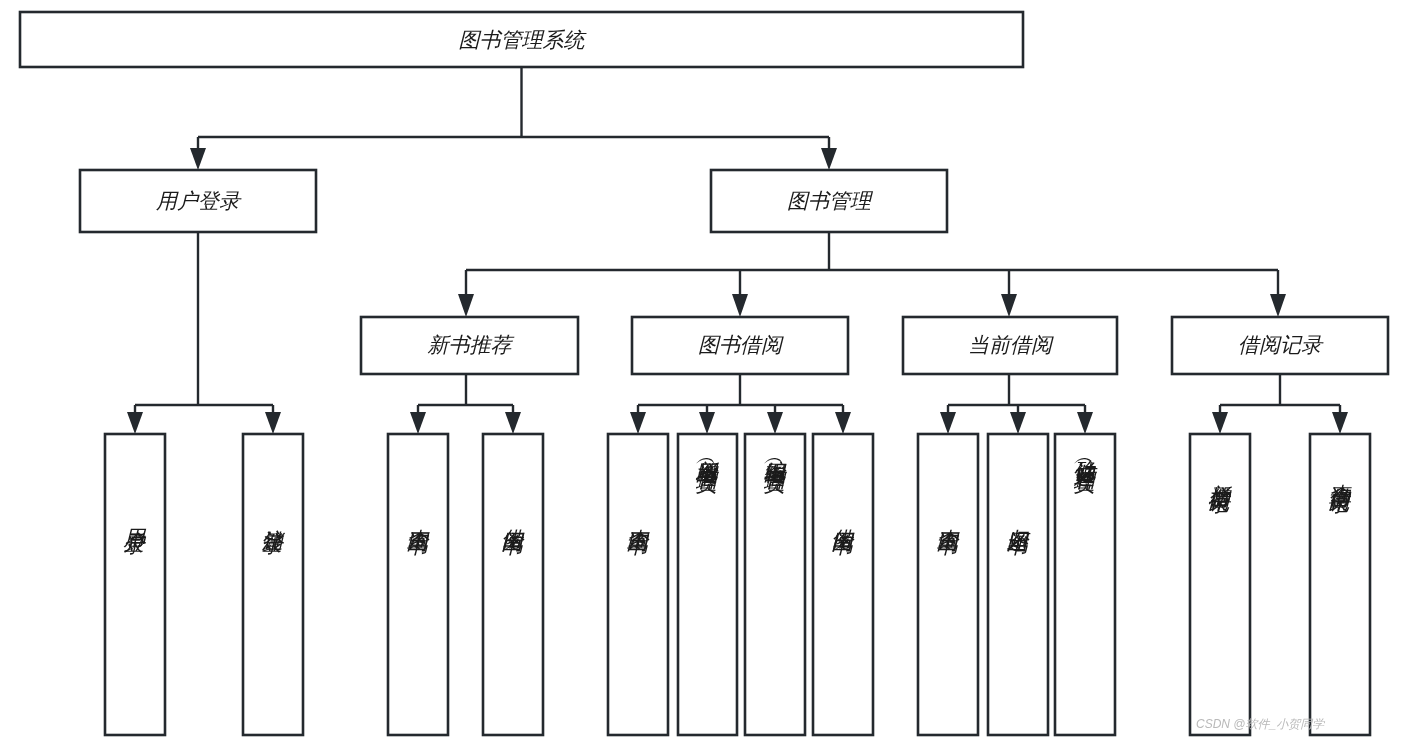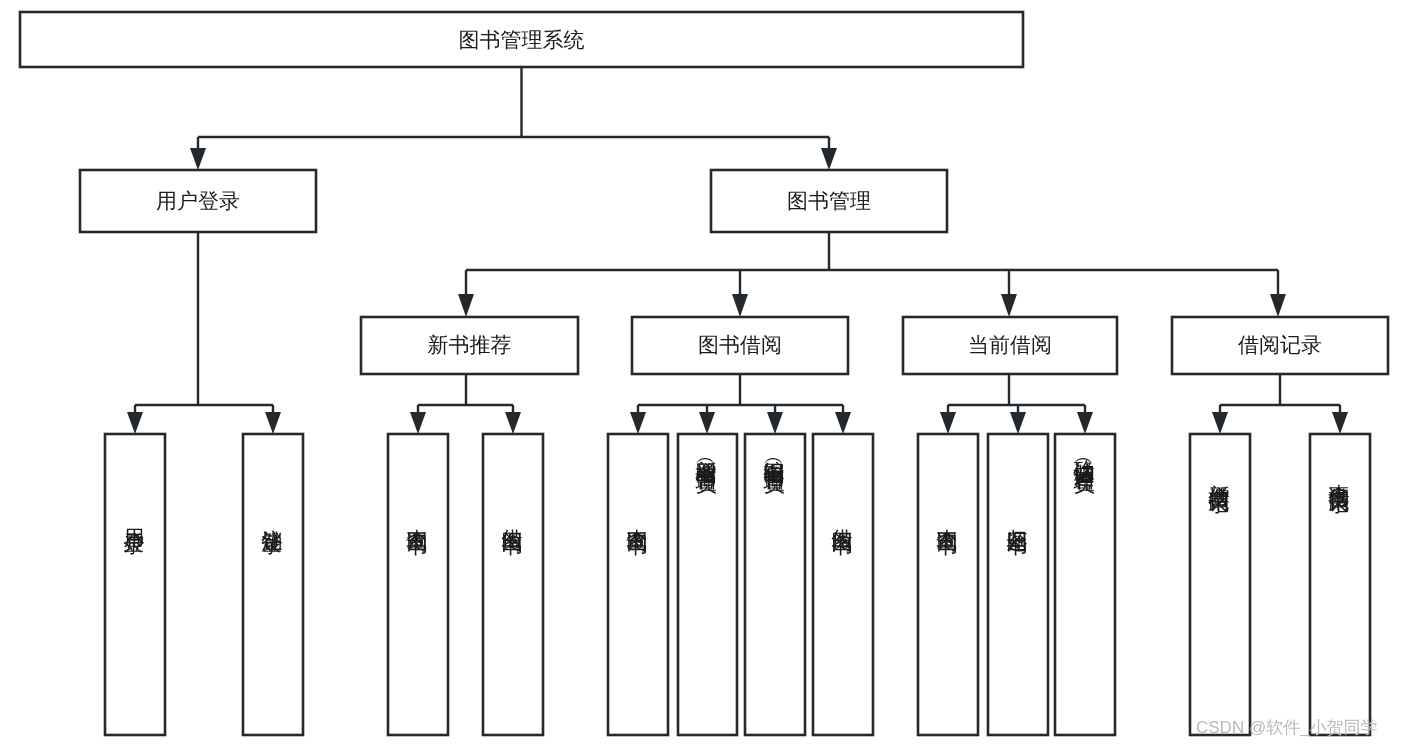--- a/index.html
+++ b/index.html
@@ -2,21 +2,21 @@
 <html><head>
 <meta charset="utf-8">
 <title>图书管理系统 功能结构图</title>
 <style>
   html,body{margin:0;padding:0;background:#ffffff;}
   body{
     width:1405px;height:747px;overflow:hidden;
     font-family:"Liberation Sans","DejaVu Sans",sans-serif;
     position:relative;
   }
-  #diagram-root{position:absolute;left:0;top:0;width:1401px;height:747px;}
+  #diagram-root{position:absolute;left:0;top:0;width:1401px;height:747px;font-style:italic;}
   svg#flowchart{position:absolute;left:0;top:0;width:1405px;height:747px;display:block;}
   .node-rect{fill:#ffffff;stroke:#24292e;stroke-width:2.6;}
   .connector{stroke:#24292e;stroke-width:2.4;fill:none;}
   .arrow-head{fill:#24292e;stroke:none;}
   .node-label-h{
     font-family:"Liberation Sans","DejaVu Sans",sans-serif;
     font-size:21px;fill:#1b1b1b;text-anchor:middle;
     dominant-baseline:middle;
   }
   .node-label-v{
@@ -28,21 +28,21 @@
     letter-spacing:2px;
     line-height:1;
     text-align:start;
     white-space:nowrap;
     pointer-events:none;
   }
   .vbox-text-layer{position:absolute;left:0;top:0;width:1405px;height:747px;}
   .watermark{
     position:absolute;
     font-family:"Liberation Sans","DejaVu Sans",sans-serif;
-    font-size:17px;
+    font-size:12px;
     color:#b9b9b9;
     white-space:nowrap;
     left:1196px;top:716px;
   }
 </style>
 </head>
 <body>
 
 <div id="diagram-root">
 

